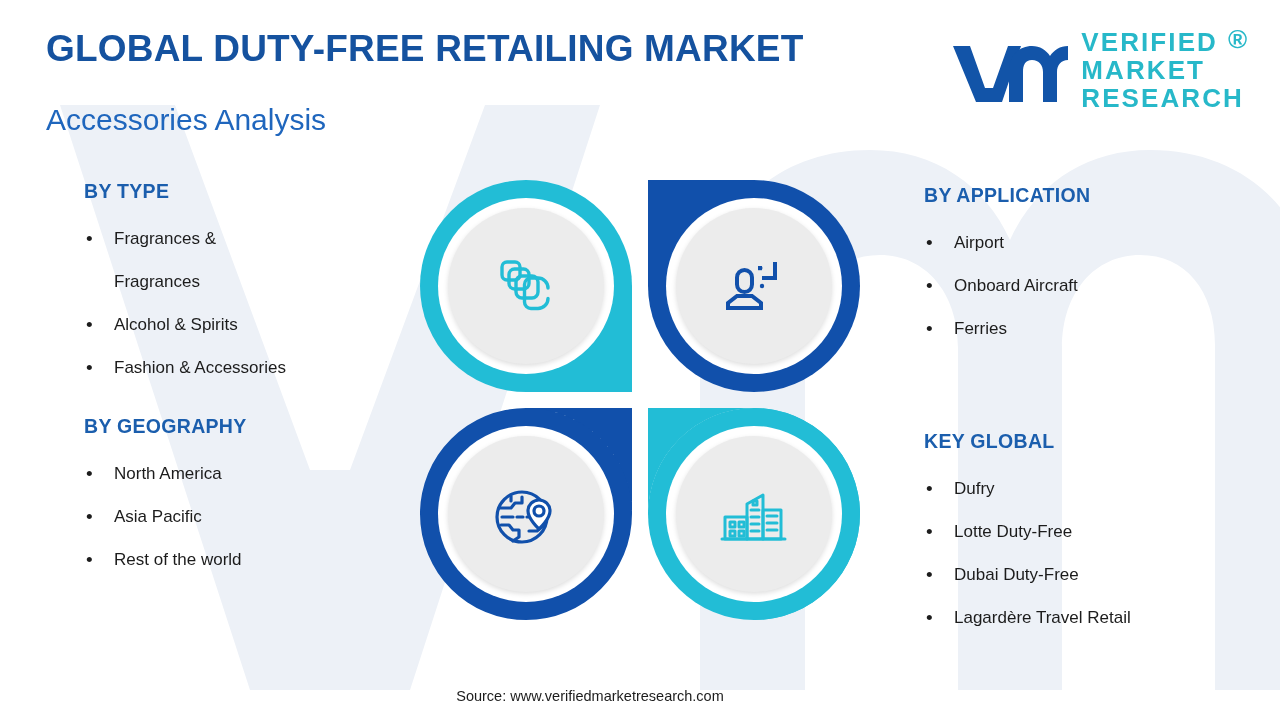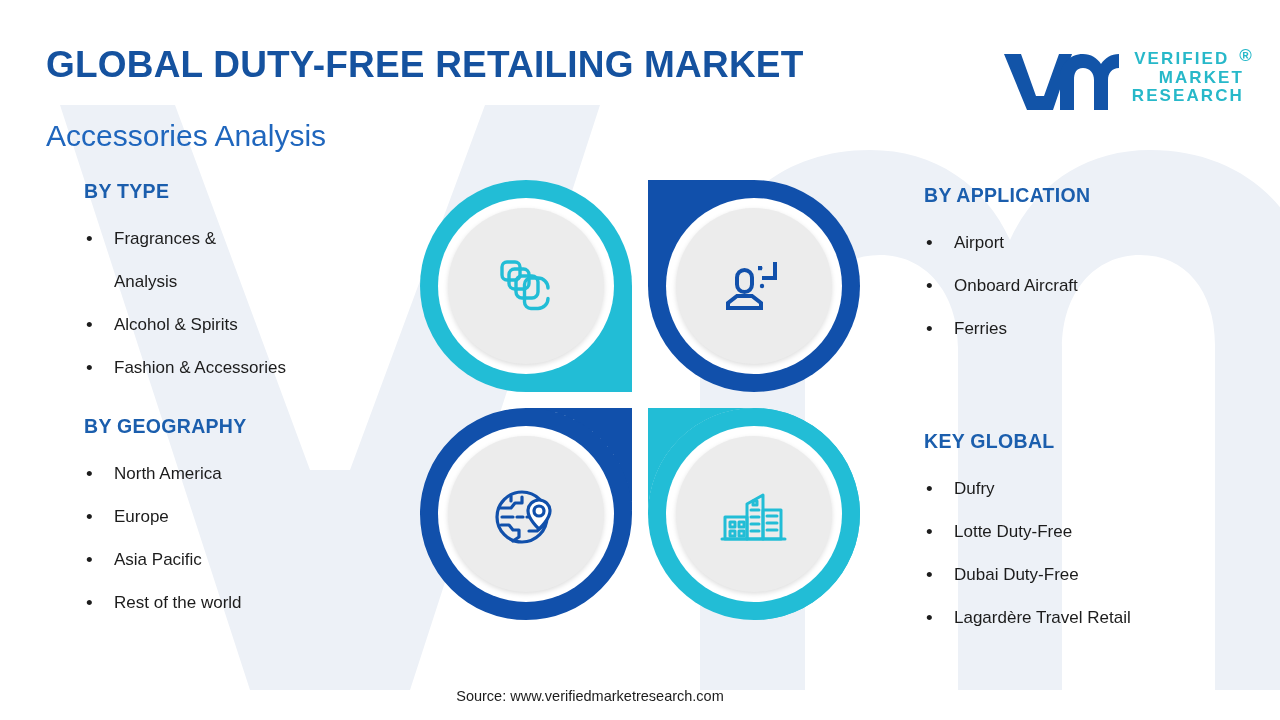--- a/index.html
+++ b/index.html
@@ -21,25 +21,24 @@
     inset: 0;
     width: 1280px;
     height: 720px;
     z-index: 0;
     pointer-events: none;
   }
 
   
   #header {
     position: absolute;
-    top: 16px; left: 0;
+    top: 0; left: 0;
     width: 1280px;
     height: 150px;
     z-index: 4;
-    text-align: right;
   }
   #main-title {
     position: absolute;
     left: 46px;
     top: 28px;
     font-size: 37px;
     font-weight: bold;
     letter-spacing: .2px;
     color: #15529f;
     white-space: nowrap;
@@ -64,21 +63,21 @@
     gap: 12px;
   }
   #logo-mark { display:block; }
   #logo-wordmark {
     display: flex;
     flex-direction: column;
     justify-content: center;
     line-height: 1.08;
   }
   #logo-wordmark span {
-    font-size: 17px;
+    font-size: 26px;
     font-weight: bold;
     letter-spacing: 2.1px;
     color: #27b8c9;
     position: relative;
   }
   #logo-reg {
     position: absolute;
     top: -3px;
     right: -10px;
     font-size: 9px;
@@ -224,31 +223,30 @@
     </div>
   </div>
 </div>
 
 <div id="col-left" class="column">
 
   <div id="type-section">
     <div class="section-heading">BY TYPE</div>
     <ul class="bullet-list">
       <li>Fragrances &amp;</li>
-      <li class="cont">Analysis</li>
+      <li class="cont">Fragrances</li>
       <li>Alcohol &amp; Spirits</li>
       <li>Fashion &amp; Accessories</li>
     </ul>
   </div>
 
   <div id="geography-section">
     <div class="section-heading">BY GEOGRAPHY</div>
     <ul class="bullet-list">
       <li>North America</li>
-      <li>Europe</li>
       <li>Asia Pacific</li>
       <li>Rest of the world</li>
     </ul>
   </div>
 
 </div>
 
 <div id="col-right" class="column">
 
   <div id="application-section">

